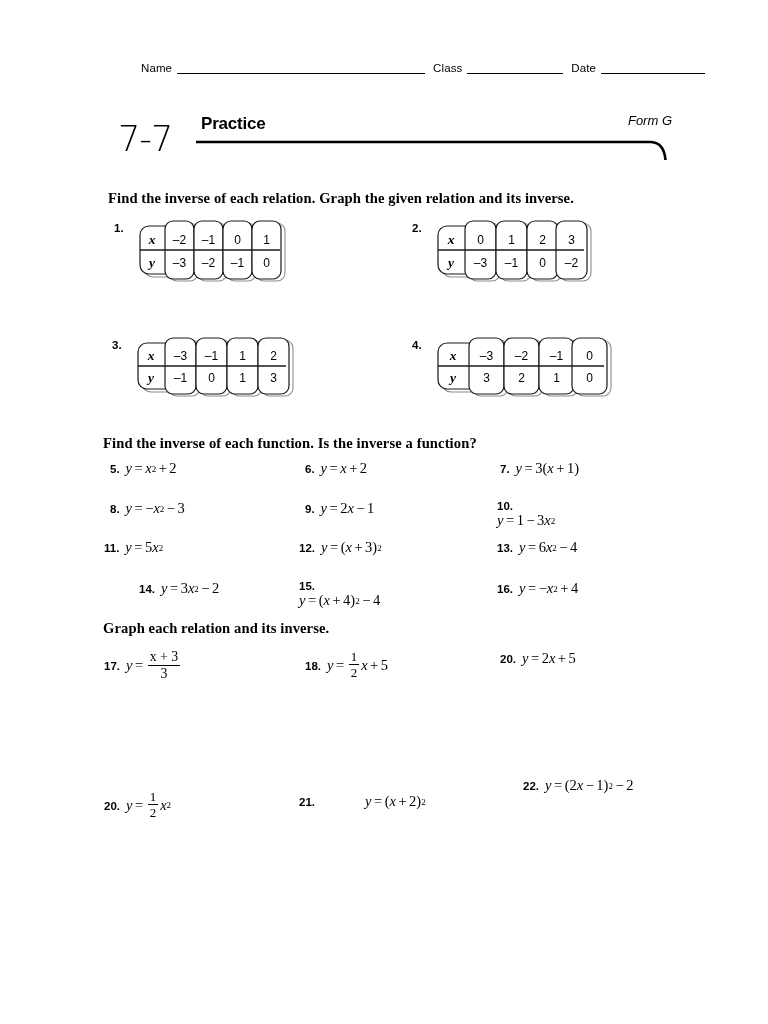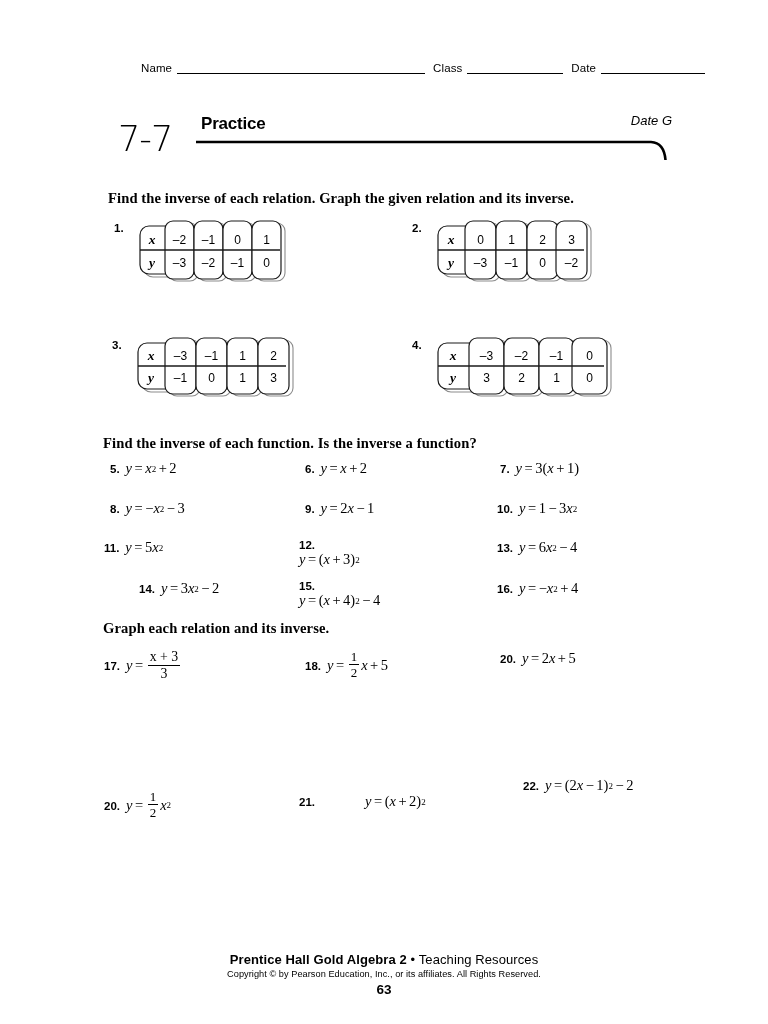--- a/index.html
+++ b/index.html
@@ -212,21 +212,21 @@
     <span class="gap"></span>
     <span class="lbl">Class</span>
     <span class="rule class"></span>
     <span class="gap"></span>
     <span class="lbl">Date</span>
     <span class="rule date"></span>
   </div>
 
   <div class="lessonno">7-7</div>
   <div class="practice-title">Practice</div>
-  <div class="formg">Date G</div>
+  <div class="formg">Form G</div>
   <div class="headrule">
     <svg width="472" height="24" viewBox="0 0 472 24">
       <path d="M0 4 L455 4 Q468 4.6 469.5 22" fill="none" stroke="#000" stroke-width="2.6" stroke-linecap="butt"></path>
     </svg>
   </div>
 
   <div class="instr instr-1">Find the inverse of each relation. Graph the given relation and its inverse.</div>
 
   <div class="tblwrap" style="left:114px; top:220px;">
     <span class="tblnum">1.</span>
@@ -376,30 +376,30 @@
   </div>
 
   <div class="prob" style="left:110px; top:500px;">
     <span class="pnum">8.</span>
     <span class="expr"><i>y</i><span class="op">=</span>−<i>x</i><sup>2</sup><span class="op">−</span>3</span>
   </div>
   <div class="prob" style="left:305px; top:500px;">
     <span class="pnum">9.</span>
     <span class="expr"><i>y</i><span class="op">=</span>2<i>x</i><span class="op">−</span>1</span>
   </div>
-  <div class="prob" style="left:497px; top:500px;">
+  <div class="prob" style="left:497px; top:500px;flex-direction:column;">
     <span class="pnum">10.</span>
     <span class="expr"><i>y</i><span class="op">=</span>1<span class="op">−</span>3<i>x</i><sup>2</sup></span>
   </div>
 
   <div class="prob" style="left:104px; top:539px;">
     <span class="pnum">11.</span>
     <span class="expr"><i>y</i><span class="op">=</span>5<i>x</i><sup>2</sup></span>
   </div>
-  <div class="prob" style="left:299px; top:539px;flex-direction:column;">
+  <div class="prob" style="left:299px; top:539px;">
     <span class="pnum">12.</span>
     <span class="expr"><i>y</i><span class="op">=</span>(<i>x</i><span class="op">+</span>3)<sup>2</sup></span>
   </div>
   <div class="prob" style="left:497px; top:539px;">
     <span class="pnum">13.</span>
     <span class="expr"><i>y</i><span class="op">=</span>6<i>x</i><sup>2</sup><span class="op">−</span>4</span>
   </div>
 
   <div class="prob" style="left:104px; top:580px;margin-left:35px;">
     <span class="pnum">14.</span>
@@ -461,19 +461,14 @@
     <span class="pnum">21.</span>
     <span class="expr"><i>y</i><span class="op">=</span>(<i>x</i><span class="op">+</span>2)<sup>2</sup></span>
   </div>
   <div class="prob" style="left:494px; top:777px;margin-left:29px;">
     <span class="pnum">22.</span>
     <span class="expr"><i>y</i><span class="op">=</span>(2<i>x</i><span class="op">−</span>1)<sup>2</sup><span class="op">−</span>2</span>
   </div>
 
   <div style="position:absolute; left:100px; top:830px; width:570px; height:105px;"></div>
 
-  <div class="footer">
-    <div class="foot-main"><span>Prentice Hall Gold Algebra 2</span><span class="light"> • </span><span class="light">Teaching Resources</span></div>
-    <div class="foot-copy">Copyright © by Pearson Education, Inc., or its affiliates. All Rights Reserved.</div>
-    <div class="foot-page">63</div>
-  </div>
 
 </div>
 
 </body></html>

